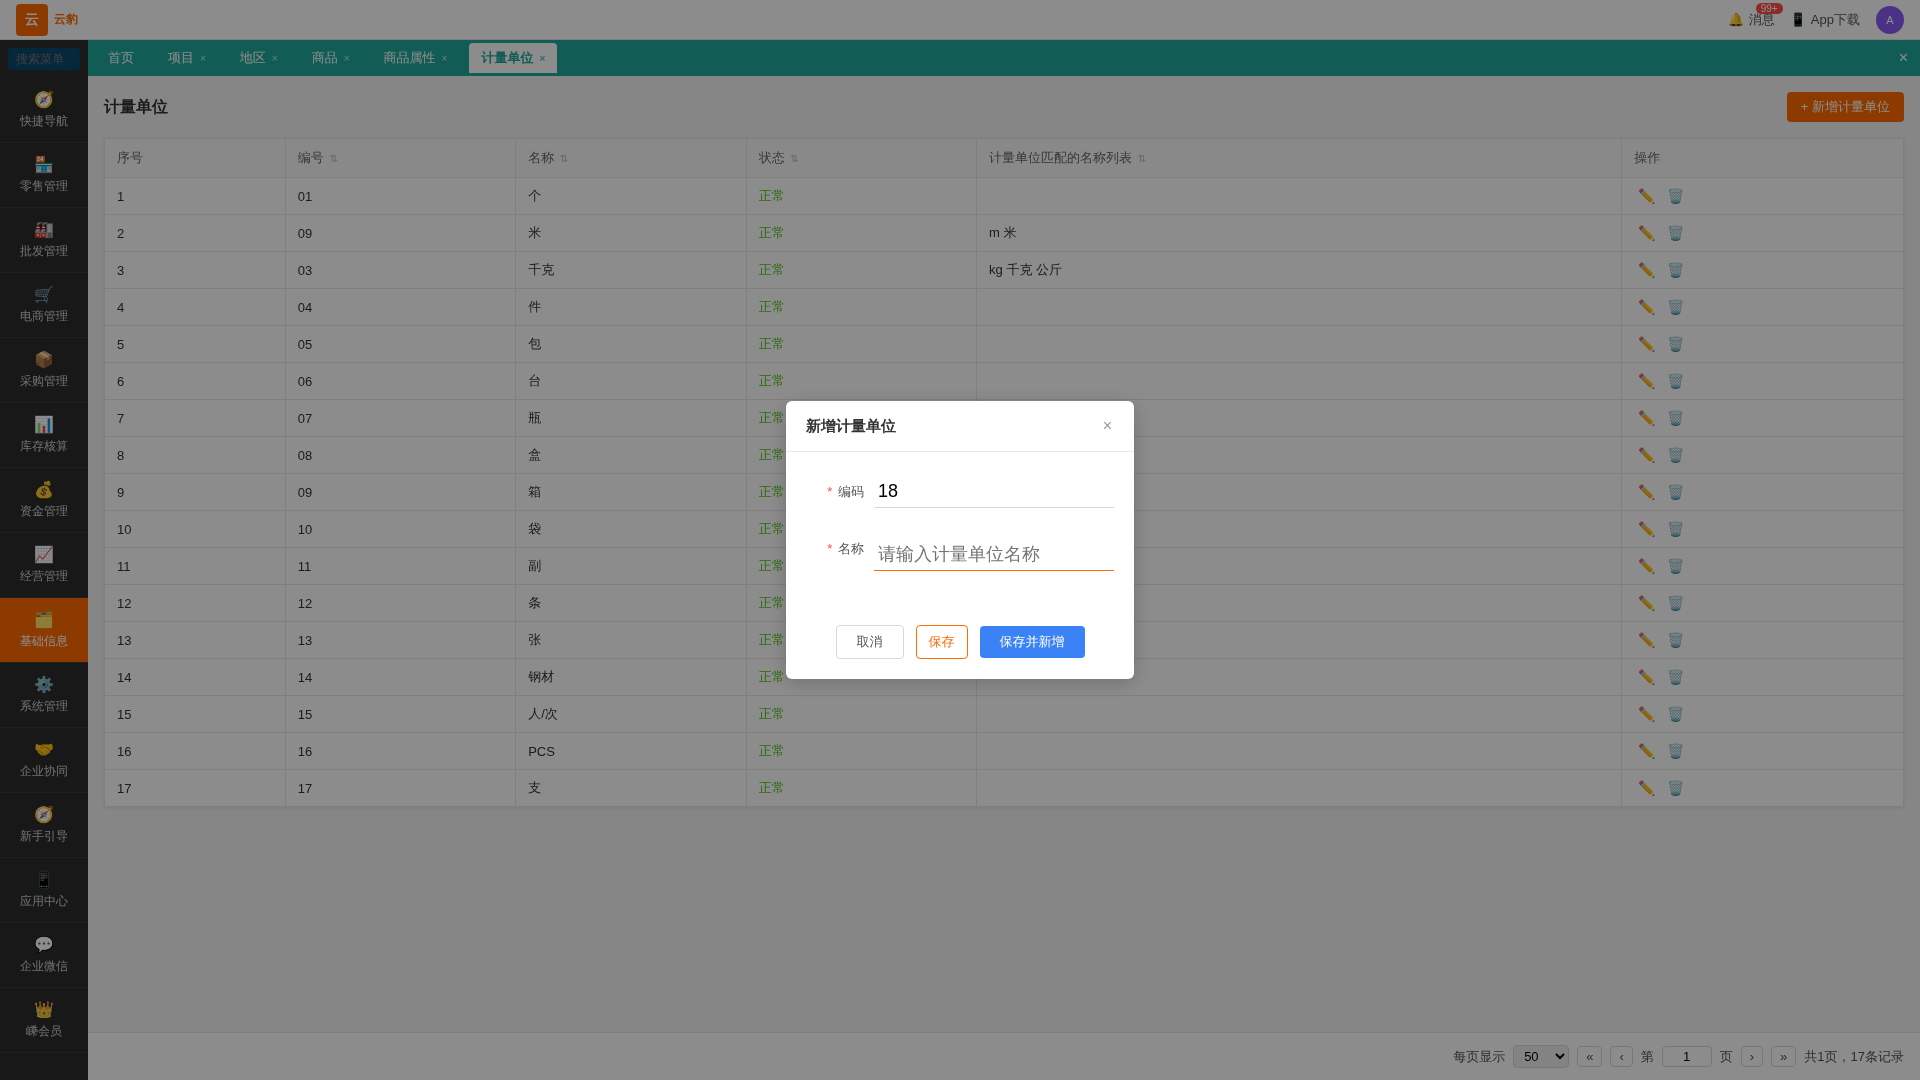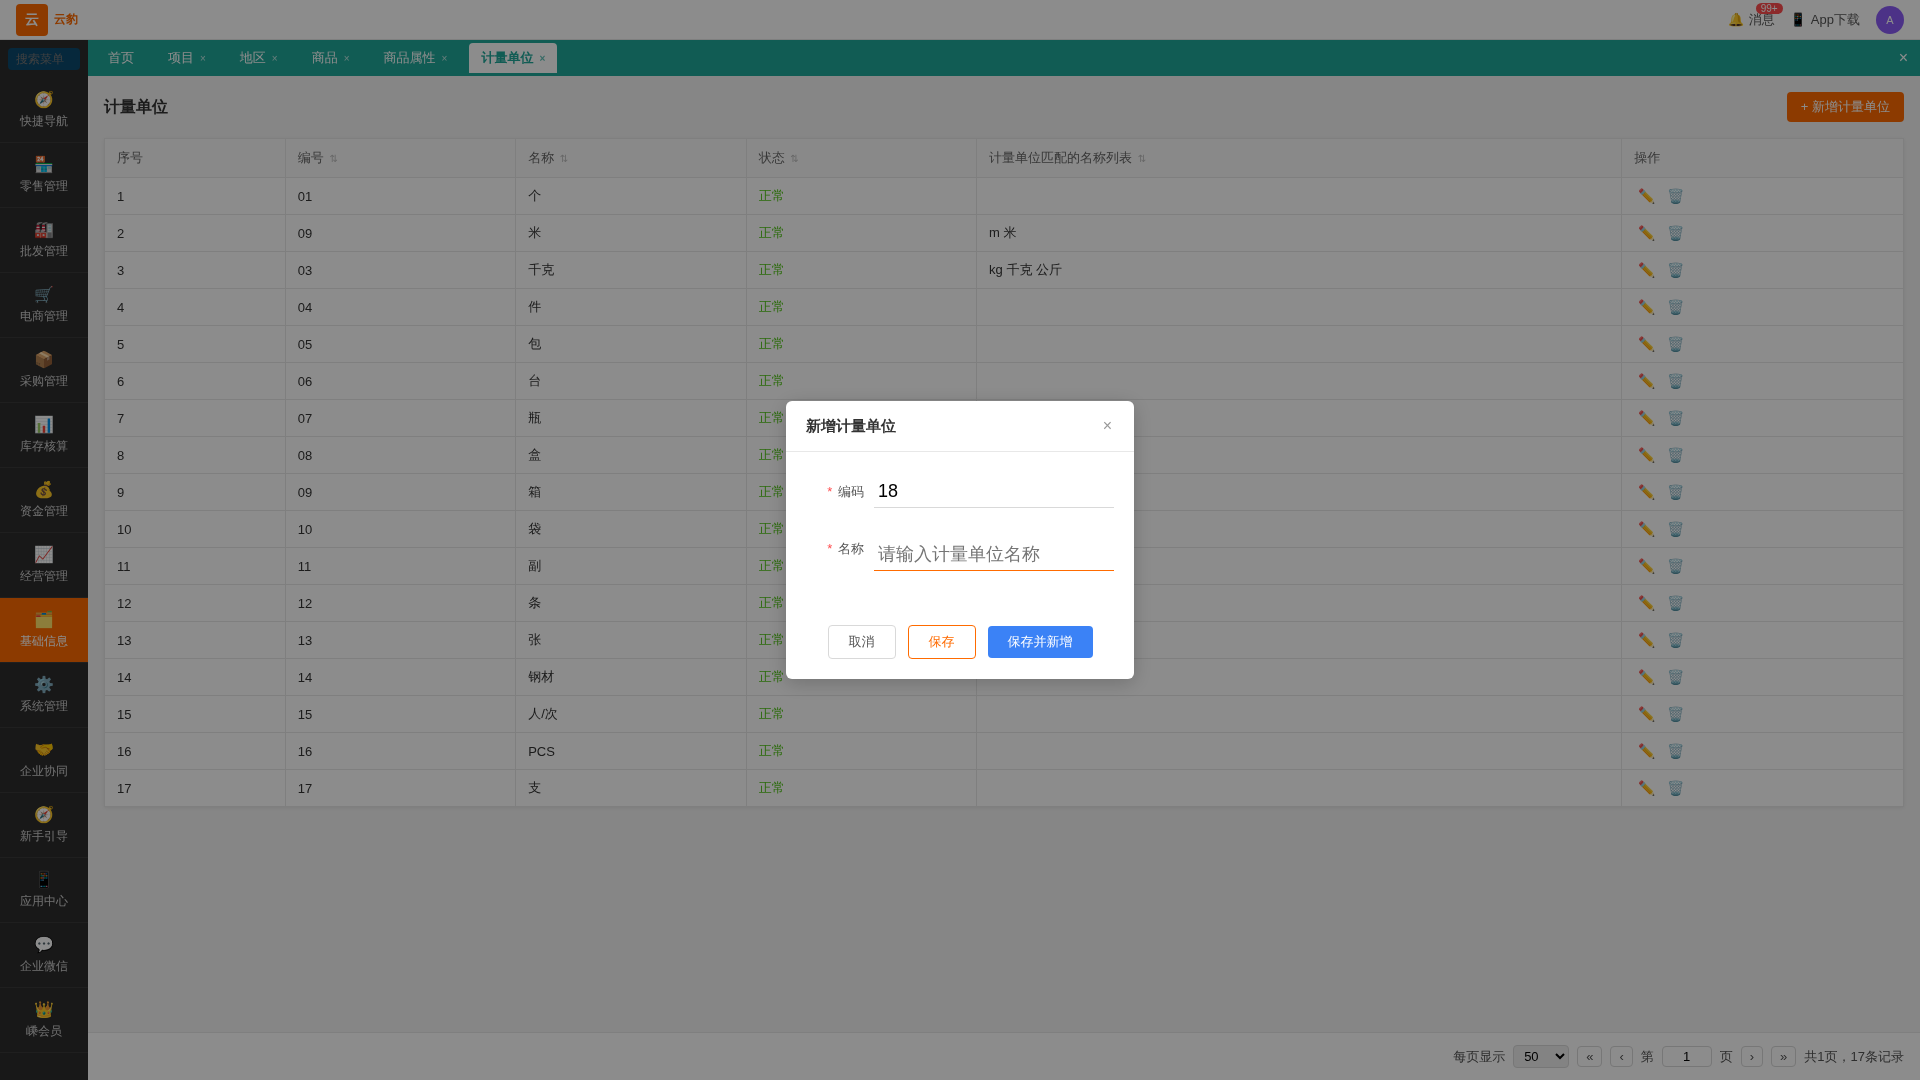--- a/index.html
+++ b/index.html
@@ -64,21 +64,21 @@
     .modal-title { font-size: 15px; font-weight: bold; color: #333; }
     .modal-close { background: none; border: none; cursor: pointer; color: #999; font-size: 16px; padding: 2px; }
     .modal-body { padding: 24px 20px; }
     .form-row { display: flex; align-items: center; margin-bottom: 18px; }
     .form-label { width: 70px; text-align: right; padding-right: 10px; font-size: 13px; color: #555; }
     .required-star { color: #ff4d4f; margin-right: 2px; }
     .form-input { flex: 1; border: none; border-bottom: 1px solid #d9d9d9; padding: 5px 4px; font-size: 18px; outline: none; }
     .form-input.active { border-bottom-color: #ff6b00; margin-top: 13px; }
     .modal-footer { display: flex; align-items: center; justify-content: center; padding: 12px 20px 20px; gap: 12px; }
     .btn-cancel { border: 1px solid #d9d9d9; background: #fff; color: #555; padding: 7px 20px; border-radius: 4px; cursor: pointer; font-size: 13px; }
-    .btn-save { border: 1px solid #ff6b00; background: #fff; color: #ff6b00; padding: 7px 20px; border-radius: 4px; cursor: pointer; font-size: 13px; }
+    .btn-save { border: 1px solid #ff6b00; background: #fff; color: #ff6b00; padding: 7px 12px; border-radius: 4px; cursor: pointer; font-size: 13px; }
     .btn-save-new { background: #3b82f6; color: #fff; border: none; padding: 7px 20px; border-radius: 4px; cursor: pointer; font-size: 13px; }
     .sidebar-search { padding: 8px; background: #2d2d2d; }
     .sidebar-search input { width: 100%; background: #0c4a6e; border: none; color: #ccc; border-radius: 4px; padding: 4px 8px; font-size: 12px; }
   </style>
 </head>
 <body>
 
 <div class="app-container">
 
   <div class="top-bar">

